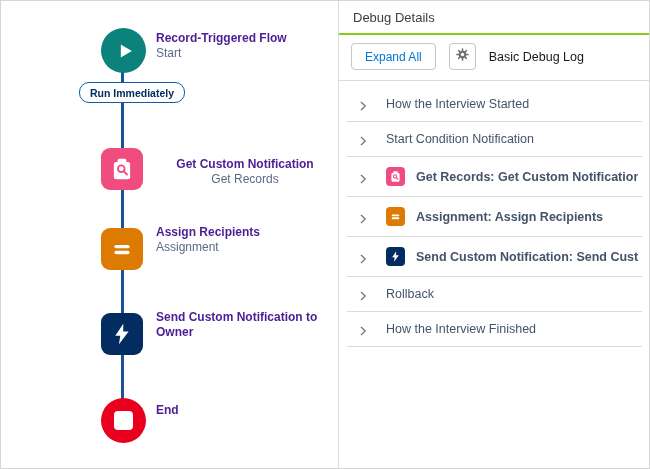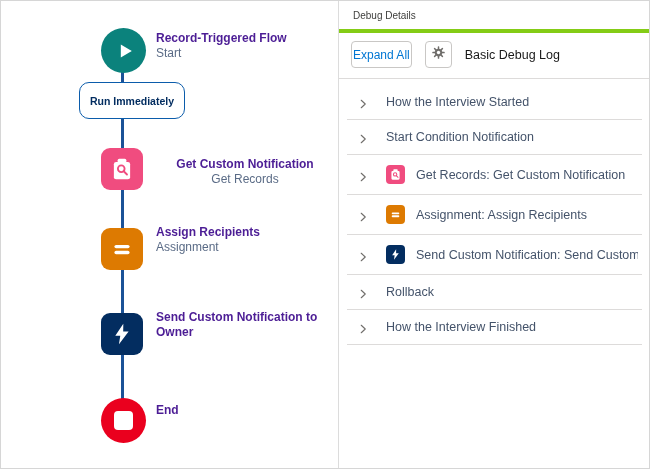--- a/index.html
+++ b/index.html
@@ -65,21 +65,21 @@
   }
   .lbl-start  { top: 30px; }
   .lbl-get    { top: 156px; text-align: center; }
   .lbl-assign { top: 224px; }
   .lbl-action { top: 309px; }
   .lbl-end    { top: 402px; }
 
   .run-pill {
     position: absolute;
     left: 78px; top: 81px;
-    height: 37px;
+    height: 21px;
     padding: 0 10px;
     background: #fff;
     border: 1.5px solid #0b5cab;
     border-radius: 10px;
     display: flex;
     align-items: center;
     font-size: 10.5px;
     font-weight: bold;
     color: #032d60;
     white-space: nowrap;
@@ -88,33 +88,33 @@
   
   .panel {
     position: absolute;
     left: 337px; top: 0;
     width: 312px; height: 467px;
     background: #fff;
     border-left: 1px solid #dcdcdc;
   }
   .panel-header {
     padding: 9px 14px 8px 14px;
-    font-size: 10px;
+    font-size: 13px;
     color: #3e3e3c;
-    border-bottom: 4px solid #84cc16;
+    border-bottom: 2px solid #84cc16;
   }
   .toolbar {
     display: flex;
     align-items: center;
     padding: 8px 14px 10px 12px;
     border-bottom: 1px solid #dddbda;
   }
   .btn-expand {
     height: 27px;
-    padding: 0 1px;
+    padding: 0 13px;
     background: #fff;
     border: 1px solid #c9c7c5;
     border-radius: 4px;
     font-family: "Liberation Sans", sans-serif;
     font-size: 12px;
     color: #0176d3;
     cursor: pointer;
   }
   .btn-gear {
     width: 27px; height: 27px;
@@ -138,21 +138,21 @@
     text-align: right;
   }
   .acc-row {
     display: flex;
     align-items: center;
     min-height: 35px;
     padding: 4px 4px 4px 10px;
     border-bottom: 1px solid #dddbda;
     cursor: pointer;
   }
-  .acc-row.has-icon { min-height: 40px; }
+  .acc-row.has-icon { min-height: 40px; font-weight: bold; }
   .chev {
     width: 12px; height: 12px;
     margin-right: 17px;
     flex: 0 0 auto;
   }
   .acc-icon {
     width: 19px; height: 19px;
     border-radius: 4px;
     margin-right: 11px;
     display: flex;

